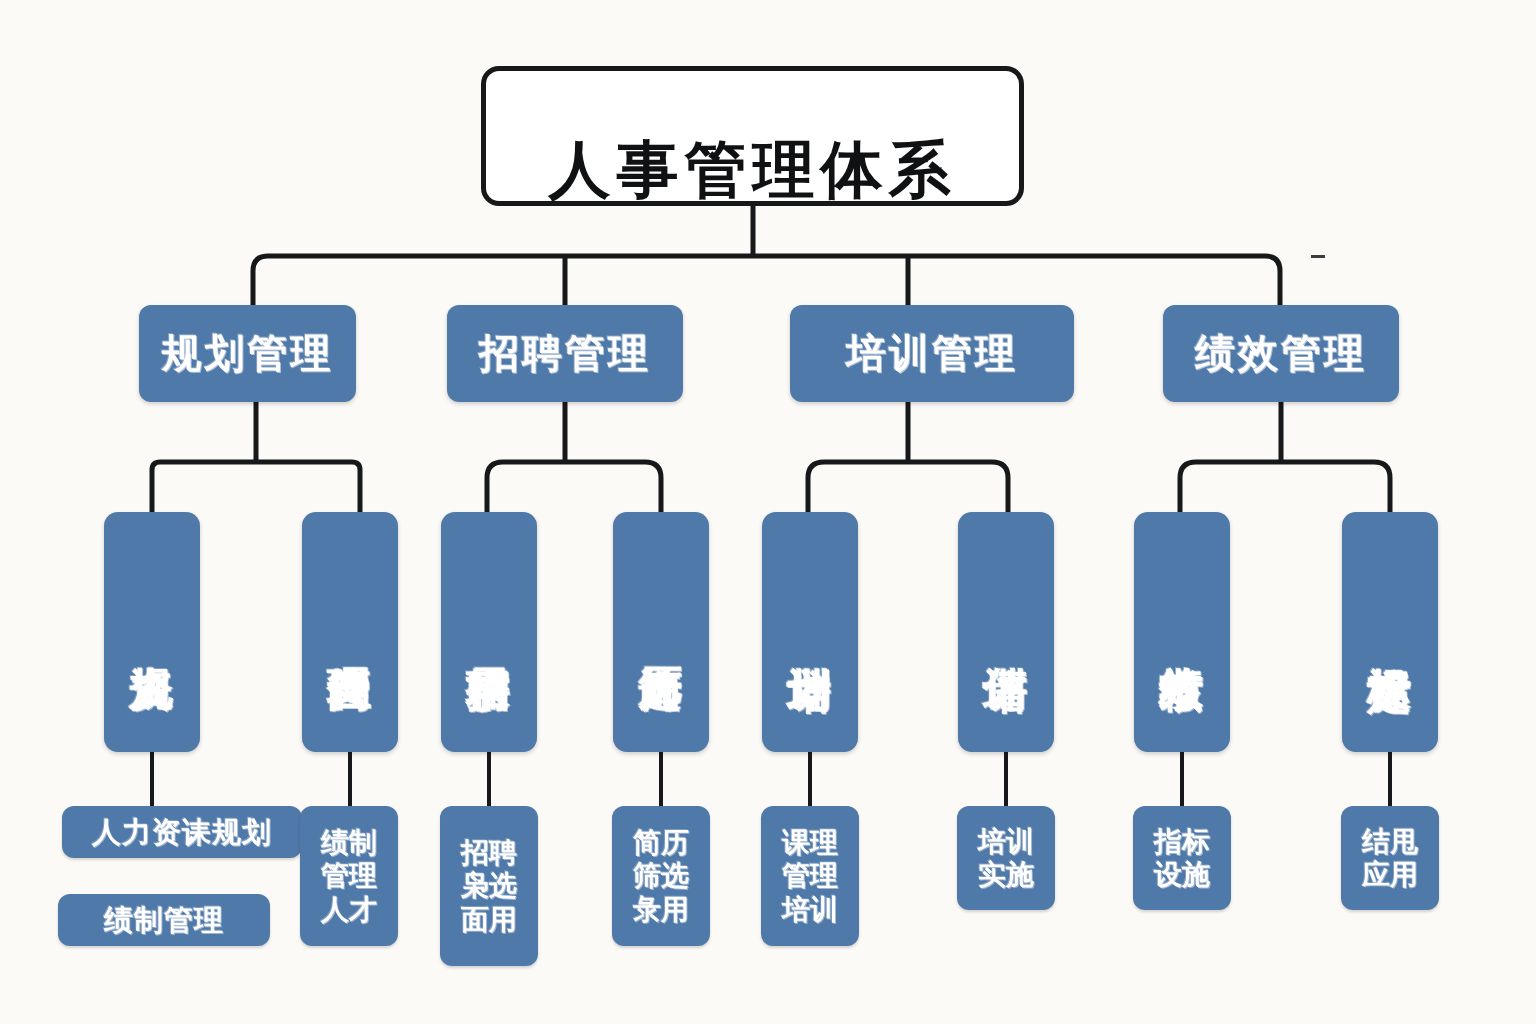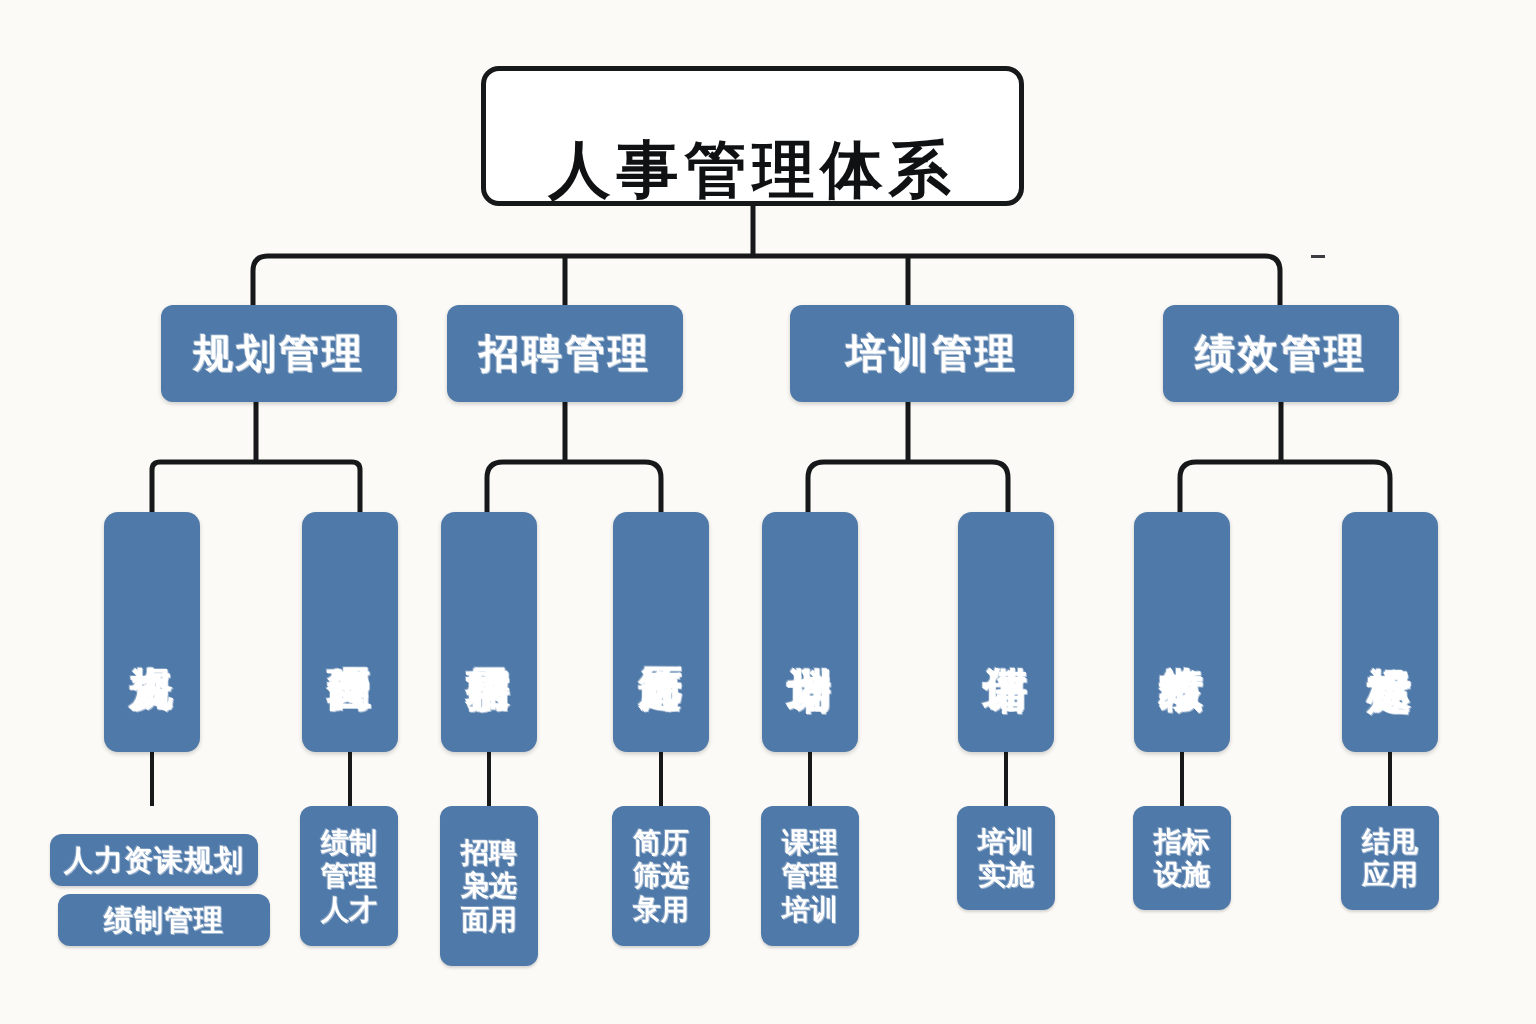--- a/index.html
+++ b/index.html
@@ -166,21 +166,21 @@
     <line class="thin" x1="1182" y1="752" x2="1182" y2="806"></line>
     <line class="thin" x1="1390" y1="752" x2="1390" y2="806"></line>
   </svg>
 
   <div id="artifact-dash"></div>
 
   <div class="node root" style="left:481px; top:66px; width:543px; height:140px;">
     <span class="label">人事管理体系</span>
   </div>
 
-  <div class="node lvl2" style="left:139px; top:305px; width:236px; height:97px;margin-left:22px;">
+  <div class="node lvl2" style="left:139px; top:305px; width:217px; height:97px;">
     <span class="label">规划管理</span>
   </div>
 
   <div class="node lvl2" style="left:447px; top:305px; width:236px; height:97px;">
     <span class="label">招聘管理</span>
   </div>
 
   <div class="node lvl2" style="left:790px; top:305px; width:284px; height:97px;">
     <span class="label">培训管理</span>
   </div>
@@ -214,21 +214,21 @@
   </div>
 
   <div class="node lvl3" style="left:1134px; top:512px; width:96px; height:240px;">
     <span class="label">绩效考核</span>
   </div>
 
   <div class="node lvl3" style="left:1342px; top:512px; width:96px; height:240px;">
     <span class="label">楴标设定</span>
   </div>
 
-  <div class="node lvl4" style="left:50px; top:806px; width:208px; height:52px;margin-top:28px;">
+  <div class="node lvl4" style="left:62px; top:806px; width:240px; height:52px;">
     <span class="label">人力资诔规划</span>
   </div>
 
   <div class="node lvl4" style="left:58px; top:894px; width:212px; height:52px;">
     <span class="label">绩制管理</span>
   </div>
 
   <div class="node lvl4 narrow" style="left:300px; top:806px; width:98px; height:140px;">
     <span class="label">绩制
 管理

